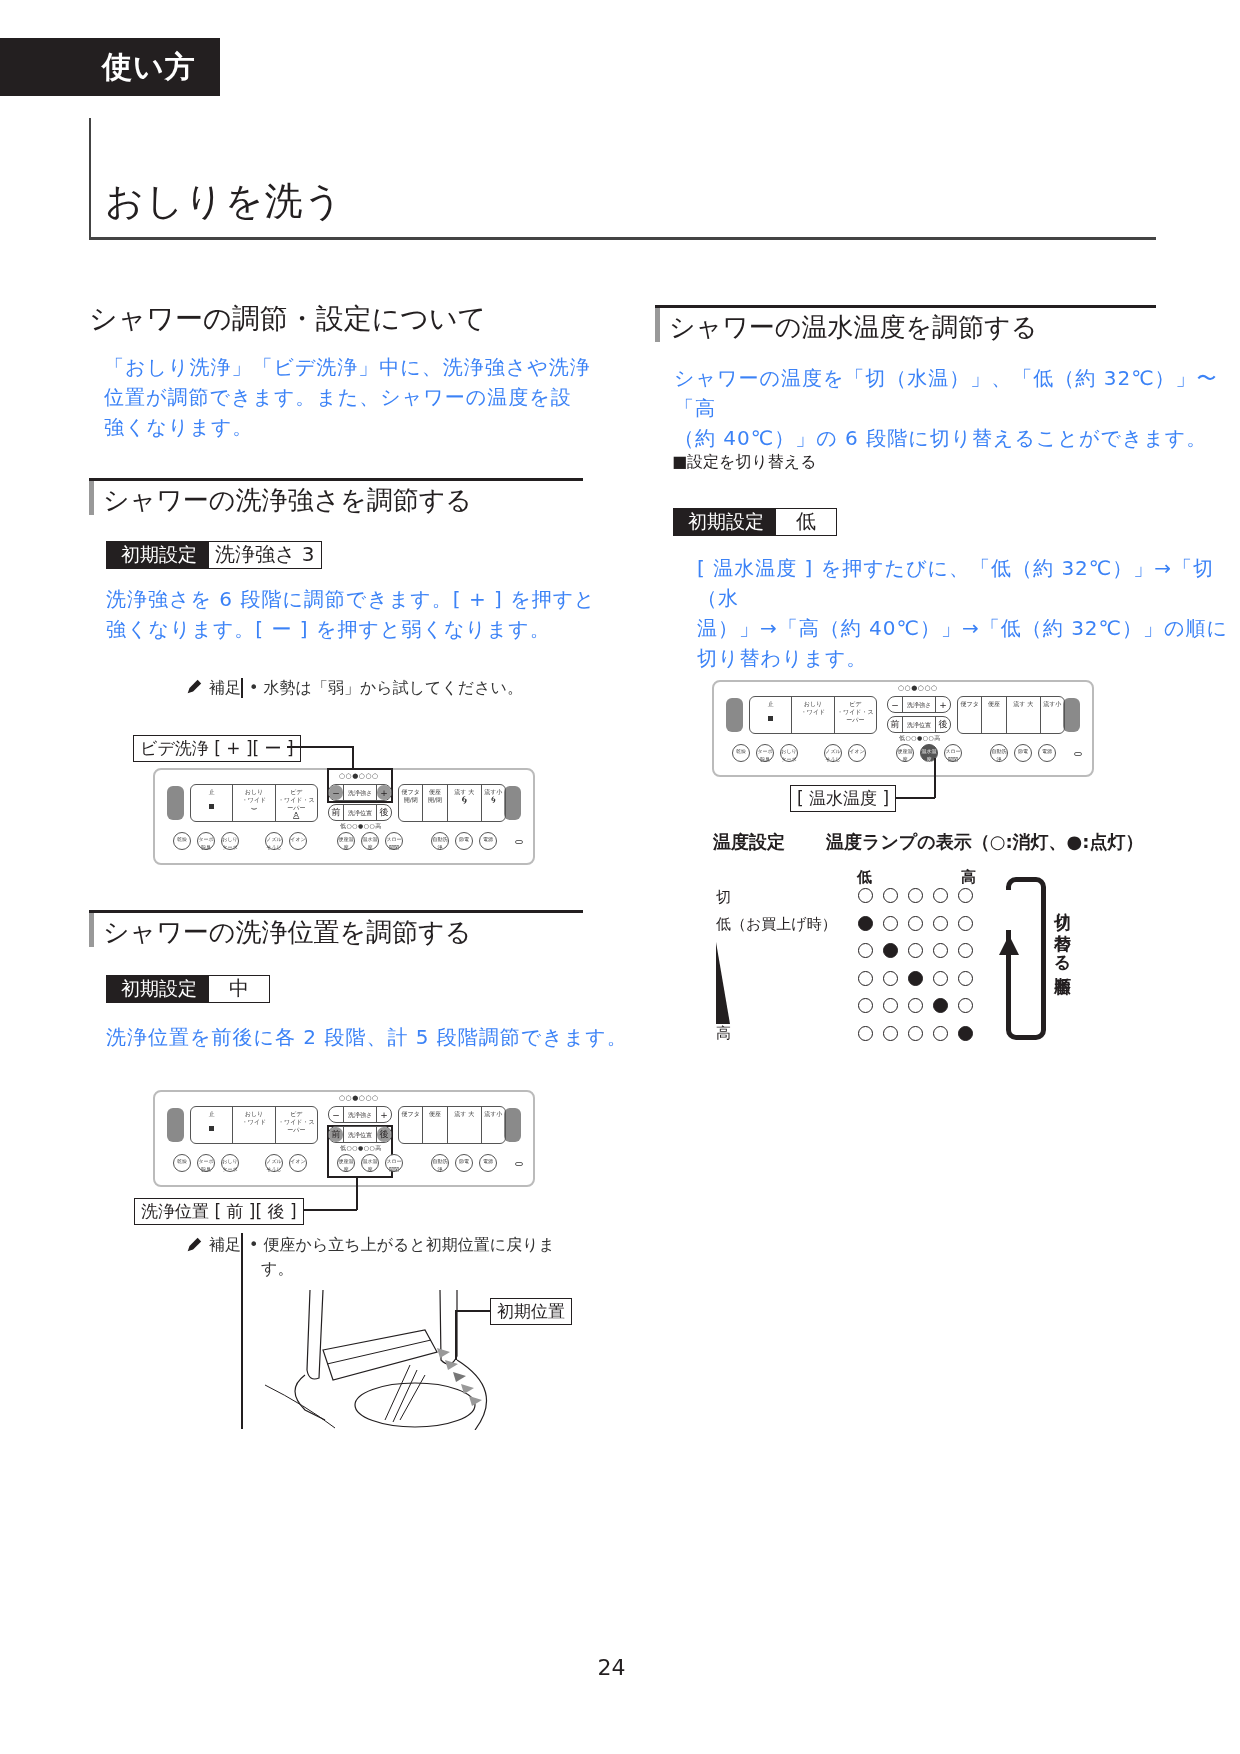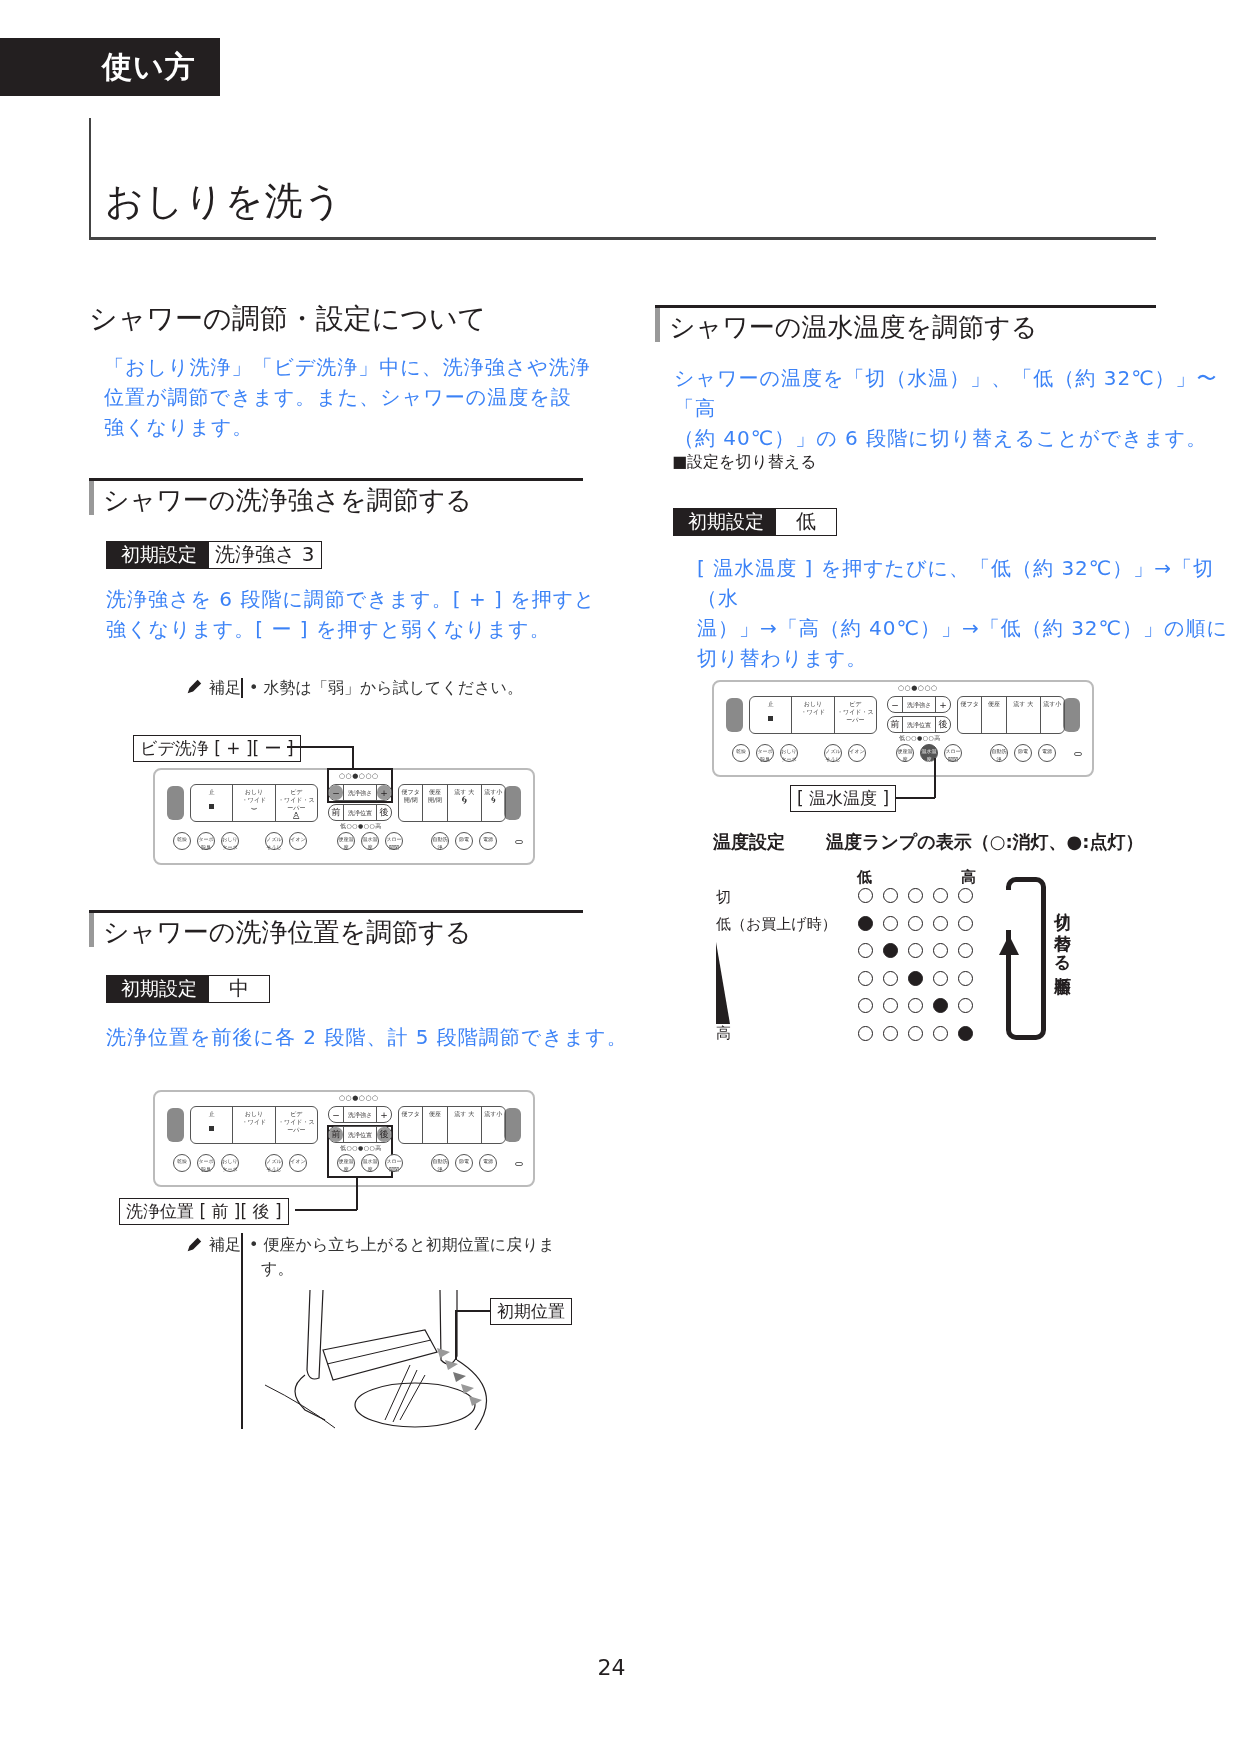--- a/index.html
+++ b/index.html
@@ -221,21 +221,21 @@
   <div class="rbtn" style="left:182px;">便座温度</div>
   <div class="rbtn" style="left:206px;">温水温度</div>
   <div class="rbtn" style="left:230px;">スロー開閉</div>
   <div class="rbtn" style="left:276px;">自動洗浄</div>
   <div class="rbtn" style="left:300px;">節電</div>
   <div class="rbtn" style="left:324px;">電源</div>
   <div class="ind"></div>
 </div>
 <div class="line" style="left:356px;top:1178px;width:2px;height:32px;"></div>
 <div class="line" style="left:295px;top:1209px;width:62px;height:2px;"></div>
-<div class="callout" style="left:119px;top:1198px;">洗浄位置 [ 前 ][ 後 ]</div>
+<div class="callout" style="left:134px;top:1198px;">洗浄位置 [ 前 ][ 後 ]</div>
 
 <div class="note" style="left:185px;top:1233px;line-height:24px;">
   <svg class="pen" style="margin-top:3px;" viewBox="0 0 20 20">
       <path d="M3 17 L5 11 L14 2 L18 6 L9 15 Z" fill="#231f20"></path>
     </svg>
   <span class="nlabel">補足</span>
   <span class="bar" style="height:196px;"></span>
   <div>
     <div>• 便座から立ち上がると初期位置に戻りま</div>
     <div style="padding-left:12px;">す。</div>

